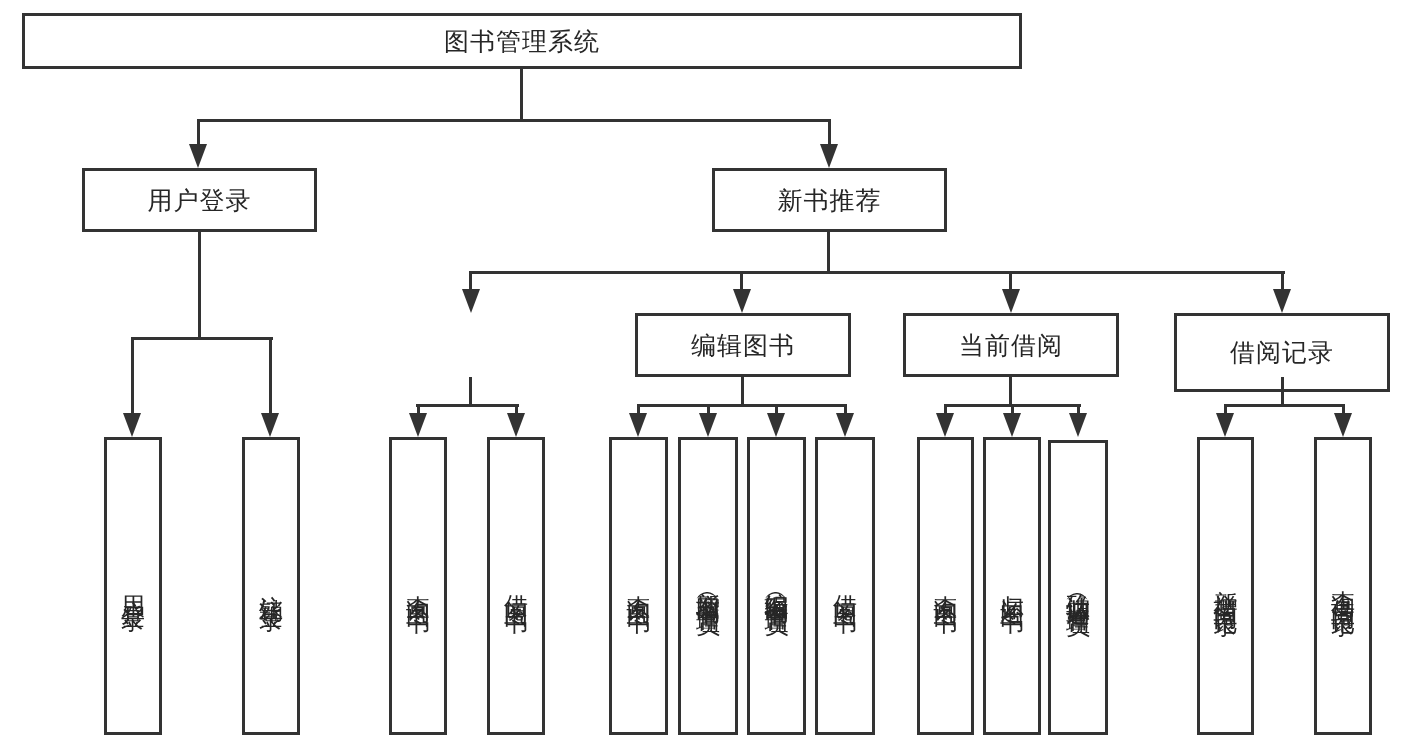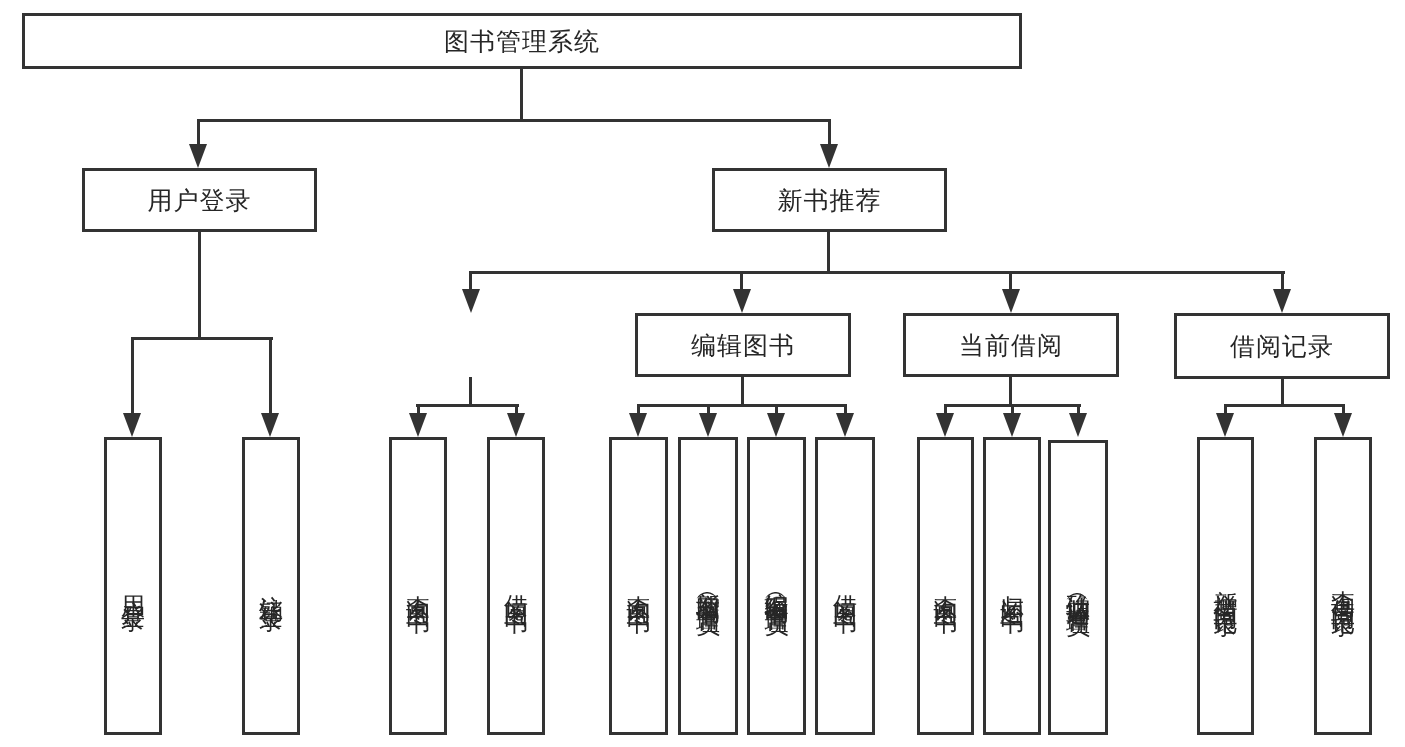--- a/index.html
+++ b/index.html
@@ -101,21 +101,21 @@
   <div class="ar" style="left:733px;  top:289px;"></div>
   <div class="ar" style="left:1002px; top:289px;"></div>
   <div class="ar" style="left:1273px; top:289px;"></div>
 
   <div class="box h" style="left:635px; top:313px; width:216px; height:64px;">
     <span>编辑图书</span>
   </div>
   <div class="box h" style="left:903px; top:313px; width:216px; height:64px;">
     <span>当前借阅</span>
   </div>
-  <div class="box h" style="left:1174px; top:313px; width:216px; height:66px;">
+  <div class="box h" style="left:1174px; top:313px; width:216px; height:79px;">
     <span>借阅记录</span>
   </div>
 
   <div class="ln" style="left:469px; top:377px; width:3px; height:29px;"></div>
   <div class="ln" style="left:416px; top:404px; width:103px; height:3px;"></div>
   <div class="ln" style="left:417px; top:404px; width:3px; height:11px;"></div>
   <div class="ln" style="left:515px; top:404px; width:3px; height:11px;"></div>
   <div class="ar" style="left:409px; top:413px;"></div>
   <div class="ar" style="left:507px; top:413px;"></div>
 

